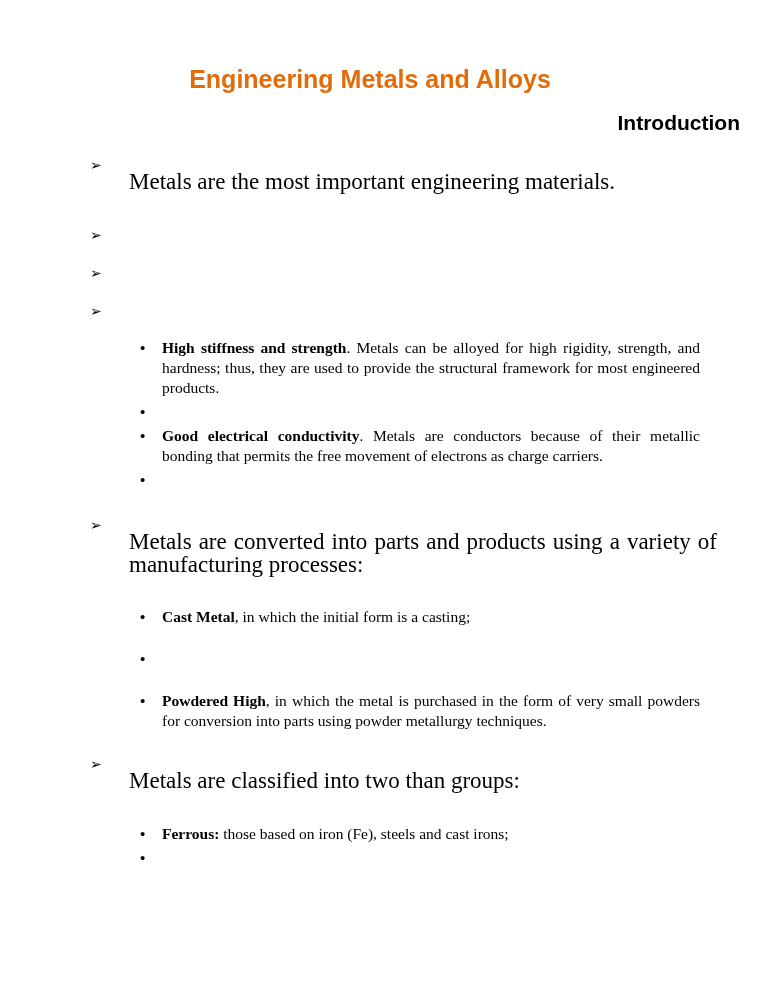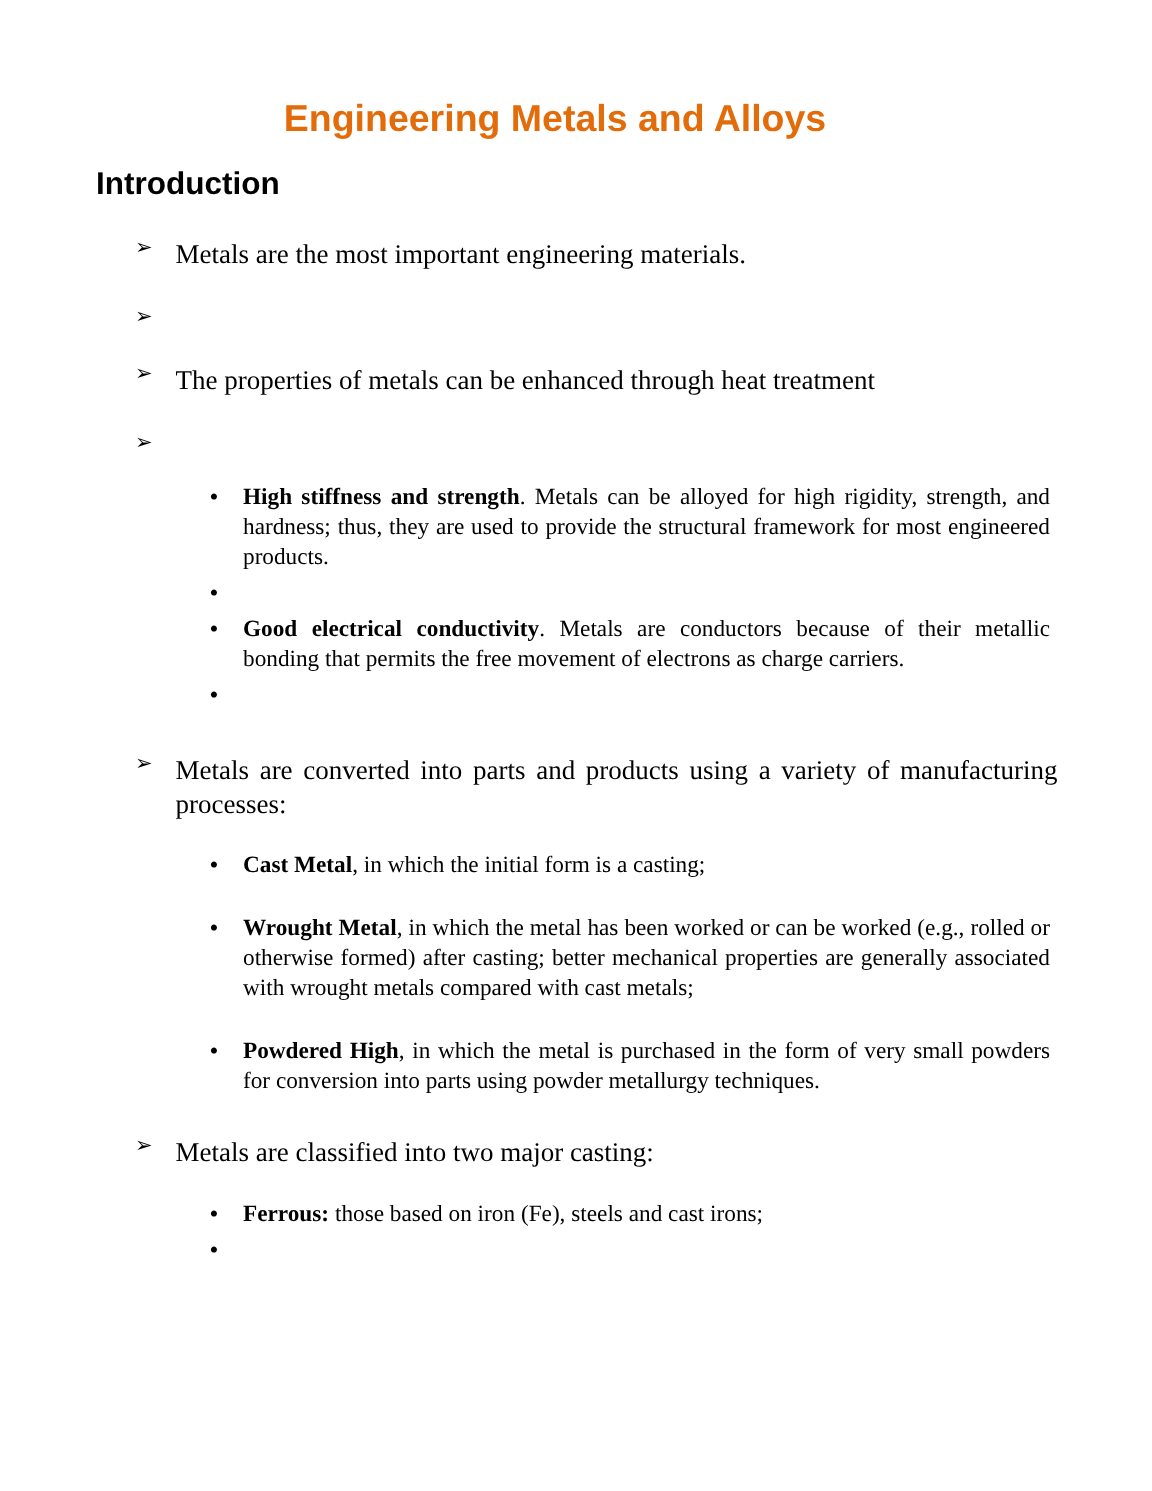--- a/index.html
+++ b/index.html
@@ -22,38 +22,39 @@
     line-height: 31px;
     color: #E36C0A;
   }
   .section-heading {
     margin: 15px 0 0 64px;
     font-family: "Liberation Sans", sans-serif;
     font-weight: bold;
     font-size: 21px;
     line-height: 25px;
     color: #000000;
+    text-align: right;
   }
   .content { margin-top: 19px; }
   .li {
     display: flex;
     align-items: flex-start;
     font-family: "Liberation Serif", serif;
   }
   .l1 { margin-left: 90px; margin-bottom: 15px; }
   .l1 .marker {
     flex: 0 0 23px;
     font-family: "DejaVu Sans", sans-serif;
     font-size: 14px;
     line-height: 23px;
   }
   .l1 .txt {
-    margin: 4px;
+    margin: 16px;
     width: 588px;
-    font-size: 18px;
+    font-size: 23px;
     line-height: 23px;
     text-align: justify;
   }
   .l2 { margin-left: 140px; margin-bottom: 4px; }
   .l2 .marker {
     flex: 0 0 22px;
     font-size: 15px;
     line-height: 20px;
     font-weight: bold;
     font-family: "Liberation Serif", serif;
@@ -87,21 +88,20 @@
       <span class="marker">➢</span>
       <p class="txt">Metals are the most important engineering materials.</p>
     </div>
 
     <div class="li l1">
       <span class="marker">➢</span>
     </div>
 
     <div class="li l1">
       <span class="marker">➢</span>
-      <p class="txt">The properties of  metals can be enhanced through heat treatment</p>
     </div>
 
     <div class="li l1">
       <span class="marker">➢</span>
     </div>
 
     <div class="sub-group">
       <div class="li l2">
         <span class="marker">•</span>
         <p class="txt"><b>High stiffness and strength</b><span>. Metals can be alloyed for high rigidity, strength, and hardness; thus, they are used to provide the structural framework for most engineered products.</span></p>
@@ -123,31 +123,30 @@
       <p class="txt">Metals are converted into parts and products using a variety of manufacturing processes:</p>
     </div>
 
     <div class="sub-group loose">
       <div class="li l2">
         <span class="marker">•</span>
         <p class="txt"><b>Cast Metal</b><span>, in which the initial form is a casting;</span></p>
       </div>
       <div class="li l2">
         <span class="marker">•</span>
-        <p class="txt"><b>Wrought Metal</b><span>, in which the metal has been worked or can be worked (e.g., rolled or otherwise formed) after casting; better mechanical properties are generally associated with wrought metals compared with cast metals;</span></p>
       </div>
       <div class="li l2">
         <span class="marker">•</span>
         <p class="txt"><b>Powdered High</b><span>, in which the metal is purchased in the form of very small powders for conversion into parts using powder metallurgy techniques.</span></p>
       </div>
     </div>
 
     <div class="li l1 gap-top-sm">
       <span class="marker">➢</span>
-      <p class="txt">Metals are classified into two major casting:</p>
+      <p class="txt">Metals are classified into two than groups:</p>
     </div>
 
     <div class="sub-group sub-group-last">
       <div class="li l2">
         <span class="marker">•</span>
         <p class="txt"><b>Ferrous:</b><span> those based on iron (Fe), steels and cast irons;</span></p>
       </div>
       <div class="li l2">
         <span class="marker">•</span>
       </div>

